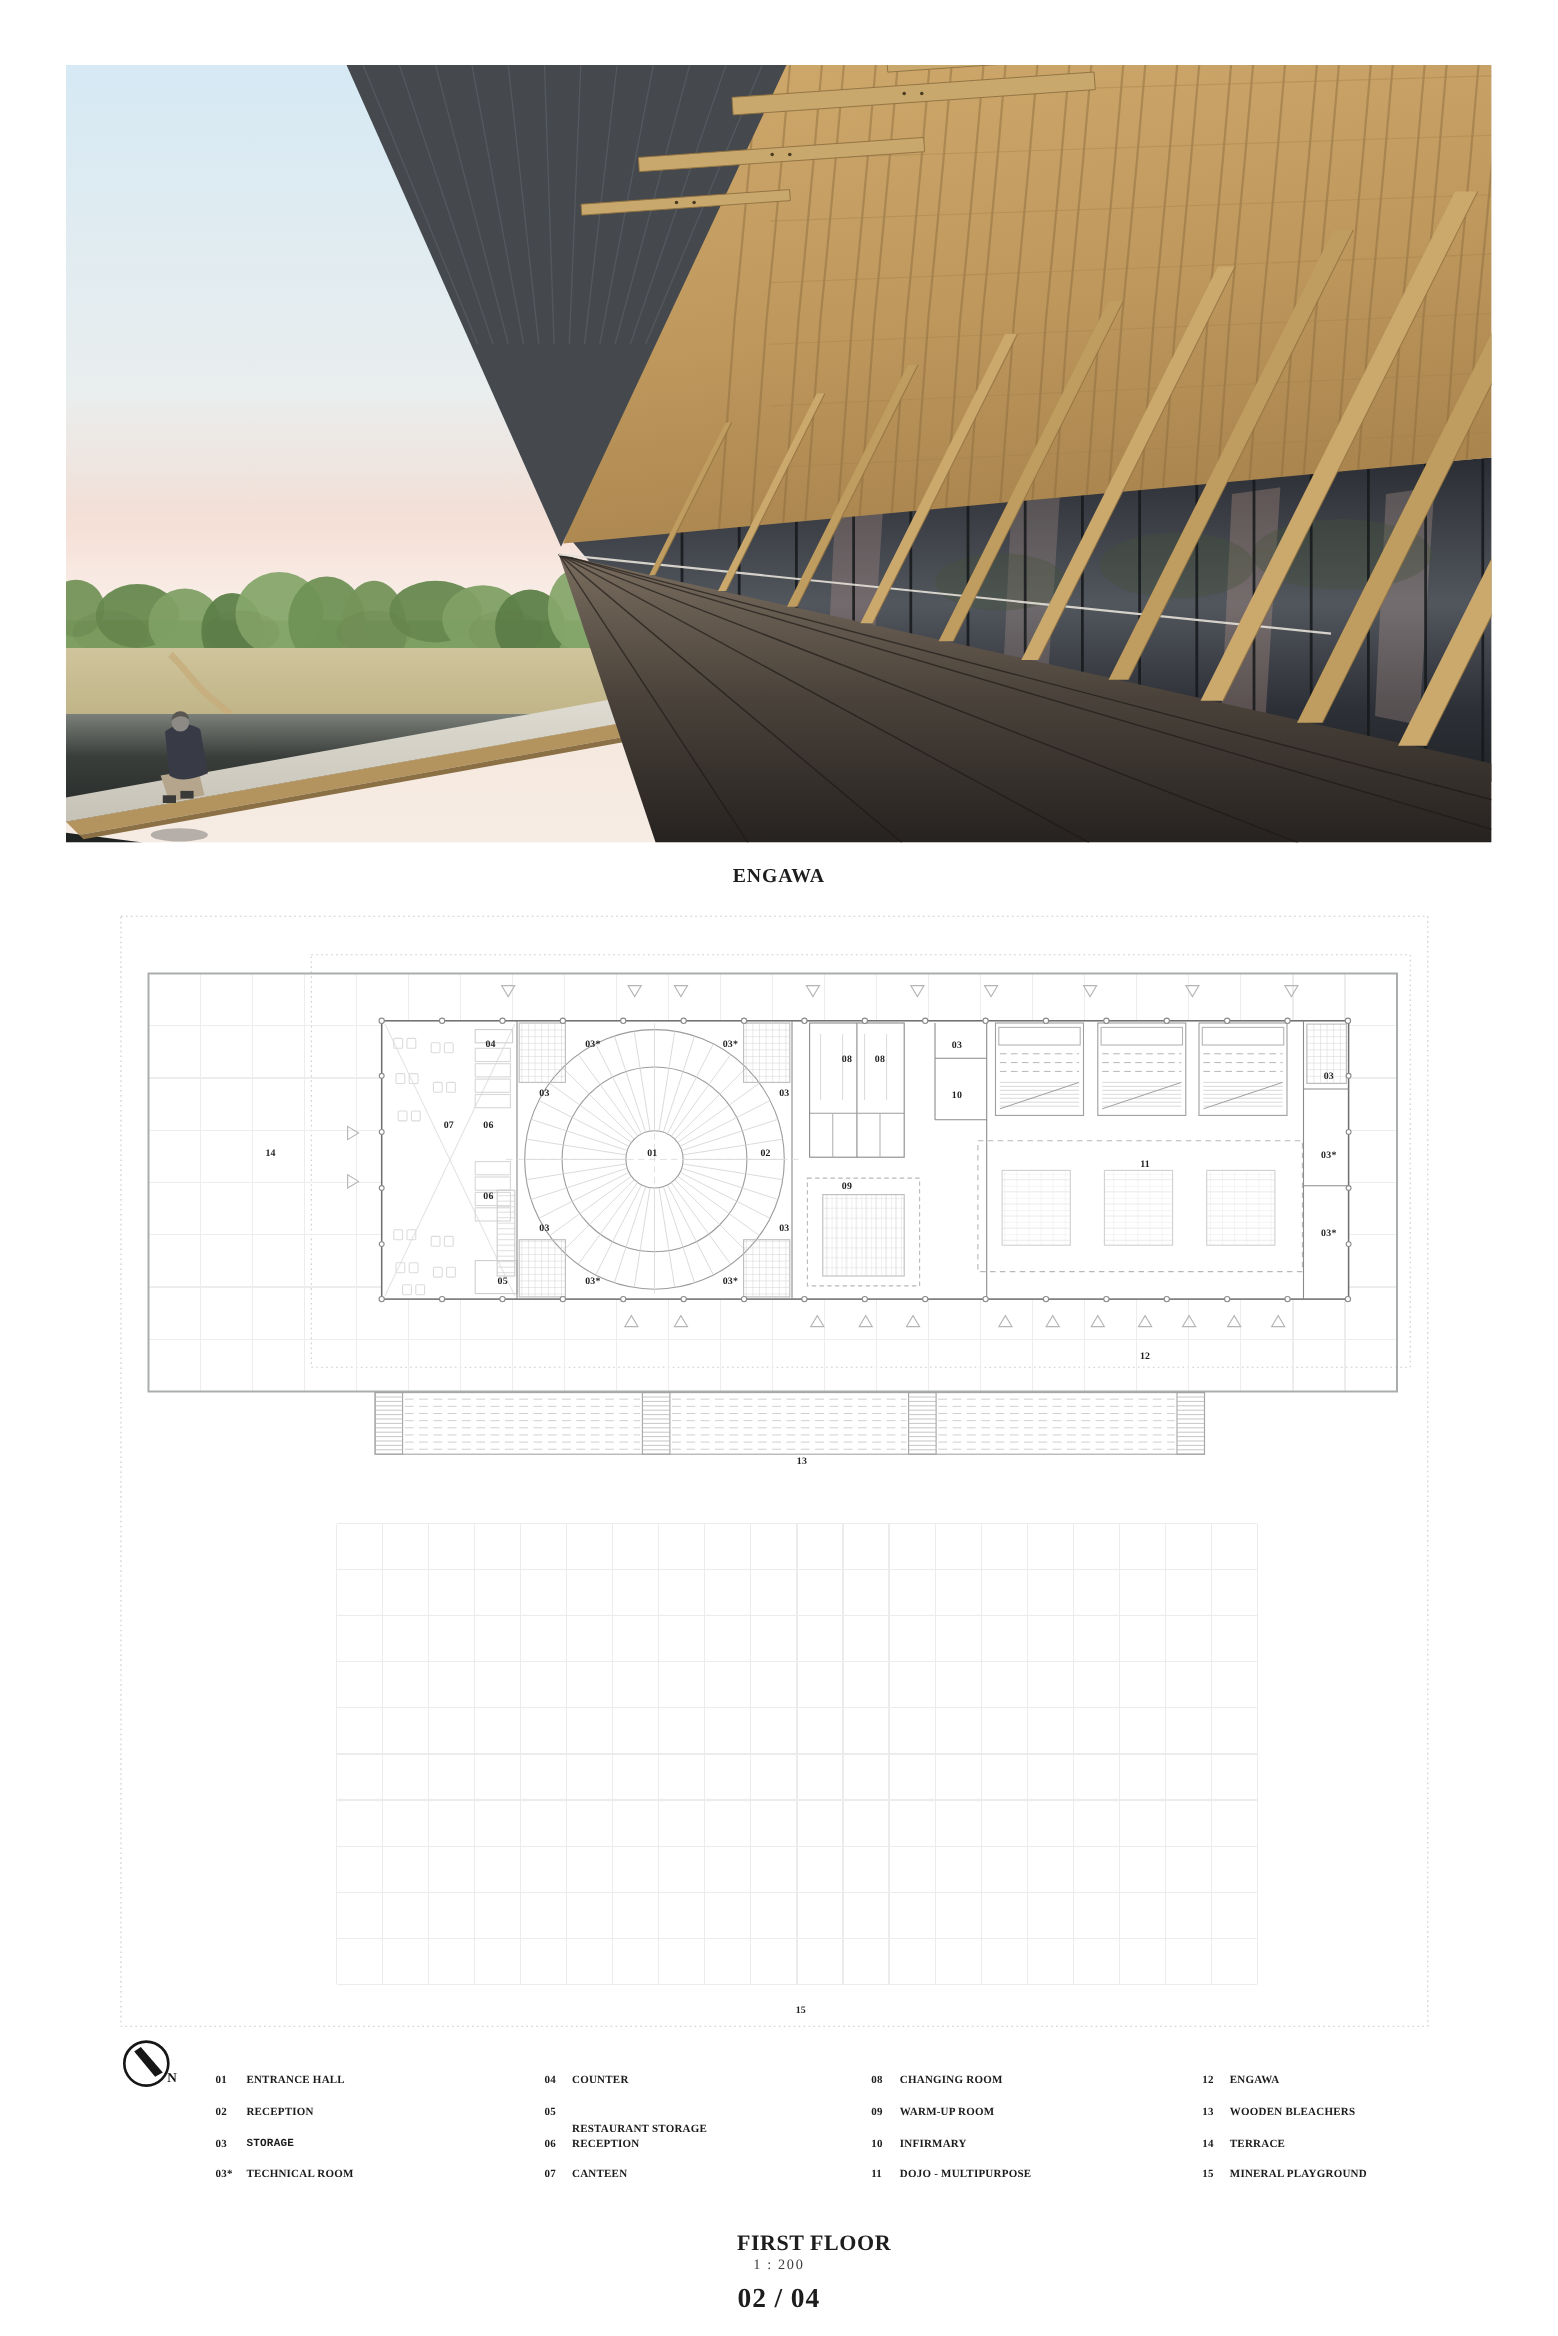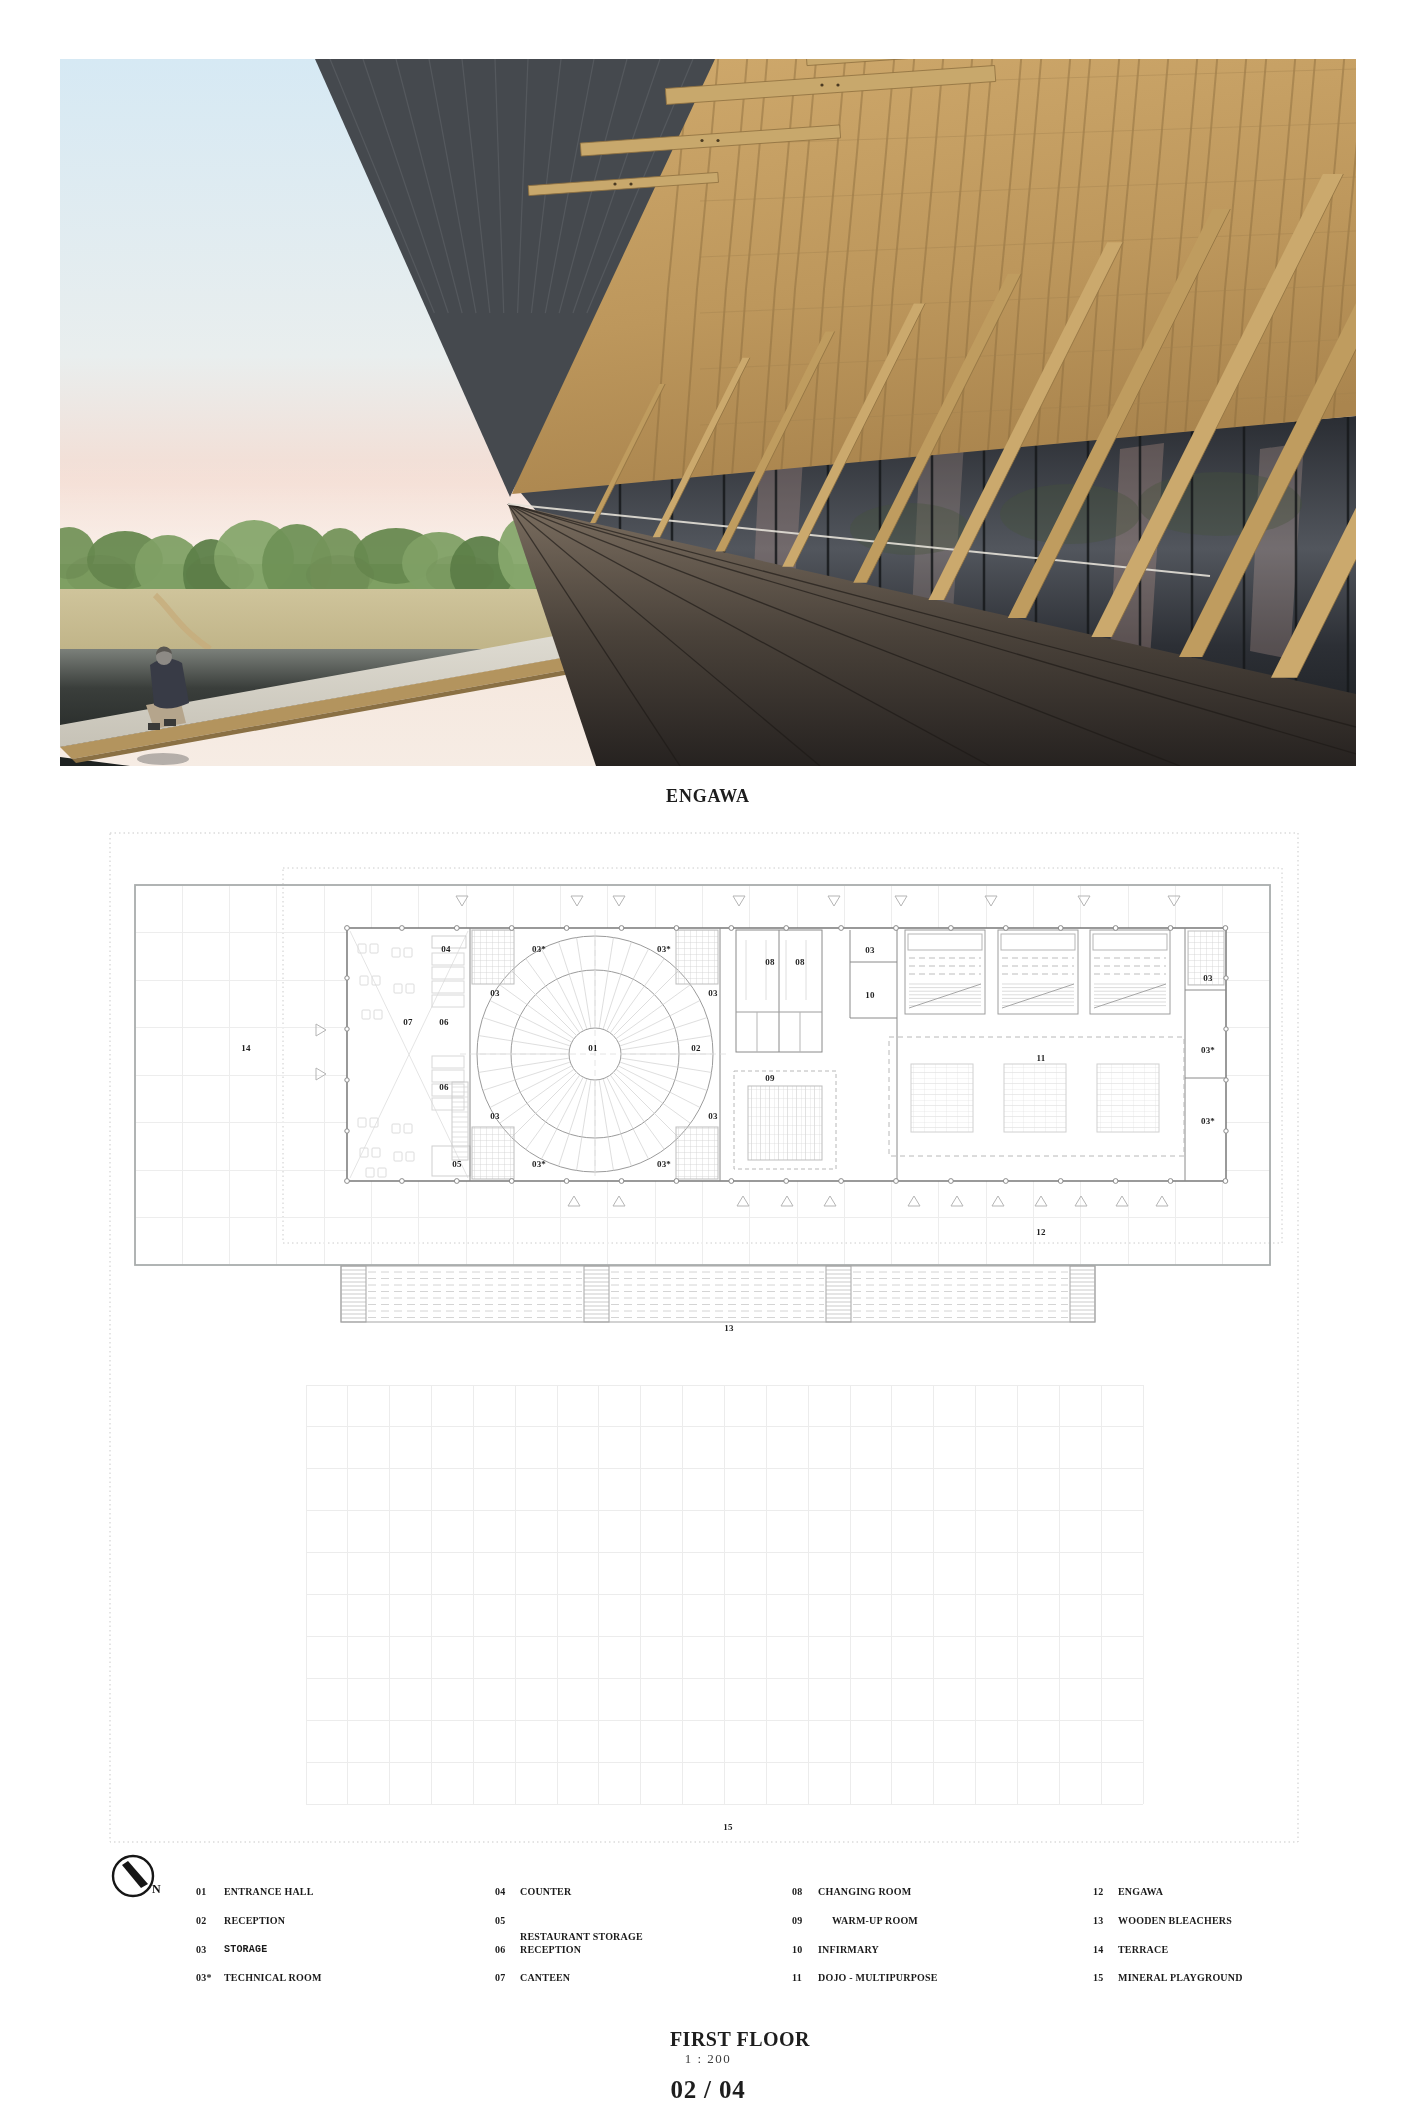--- a/index.html
+++ b/index.html
@@ -701,21 +701,21 @@
       <div class="leg-label" style="left: 520px; top: 1891px;">COUNTER</div>
       <div class="leg-num" style="left: 495px; top: 1920px;">05</div>
       <div class="leg-label" style="left: 520px; top: 1936px;">RESTAURANT STORAGE</div>
       <div class="leg-num" style="left: 495px; top: 1949px;">06</div>
       <div class="leg-label" style="left: 520px; top: 1949px;">RECEPTION</div>
       <div class="leg-num" style="left: 495px; top: 1977px;">07</div>
       <div class="leg-label" style="left: 520px; top: 1977px;">CANTEEN</div>
       <div class="leg-num" style="left: 792px; top: 1891px;">08</div>
       <div class="leg-label" style="left: 818px; top: 1891px;">CHANGING ROOM</div>
       <div class="leg-num" style="left: 792px; top: 1920px;">09</div>
-      <div class="leg-label" style="left: 818px; top: 1920px; margin-left: 14px;">WARM-UP ROOM</div>
+      <div class="leg-label" style="left: 818px; top: 1920px;">WARM-UP ROOM</div>
       <div class="leg-num" style="left: 792px; top: 1949px;">10</div>
       <div class="leg-label" style="left: 818px; top: 1949px;">INFIRMARY</div>
       <div class="leg-num" style="left: 792px; top: 1977px;">11</div>
       <div class="leg-label" style="left: 818px; top: 1977px;">DOJO - MULTIPURPOSE</div>
       <div class="leg-num" style="left: 1093px; top: 1891px;">12</div>
       <div class="leg-label" style="left: 1118px; top: 1891px;">ENGAWA</div>
       <div class="leg-num" style="left: 1093px; top: 1920px;">13</div>
       <div class="leg-label" style="left: 1118px; top: 1920px;">WOODEN BLEACHERS</div>
       <div class="leg-num" style="left: 1093px; top: 1949px;">14</div>
       <div class="leg-label" style="left: 1118px; top: 1949px;">TERRACE</div>

